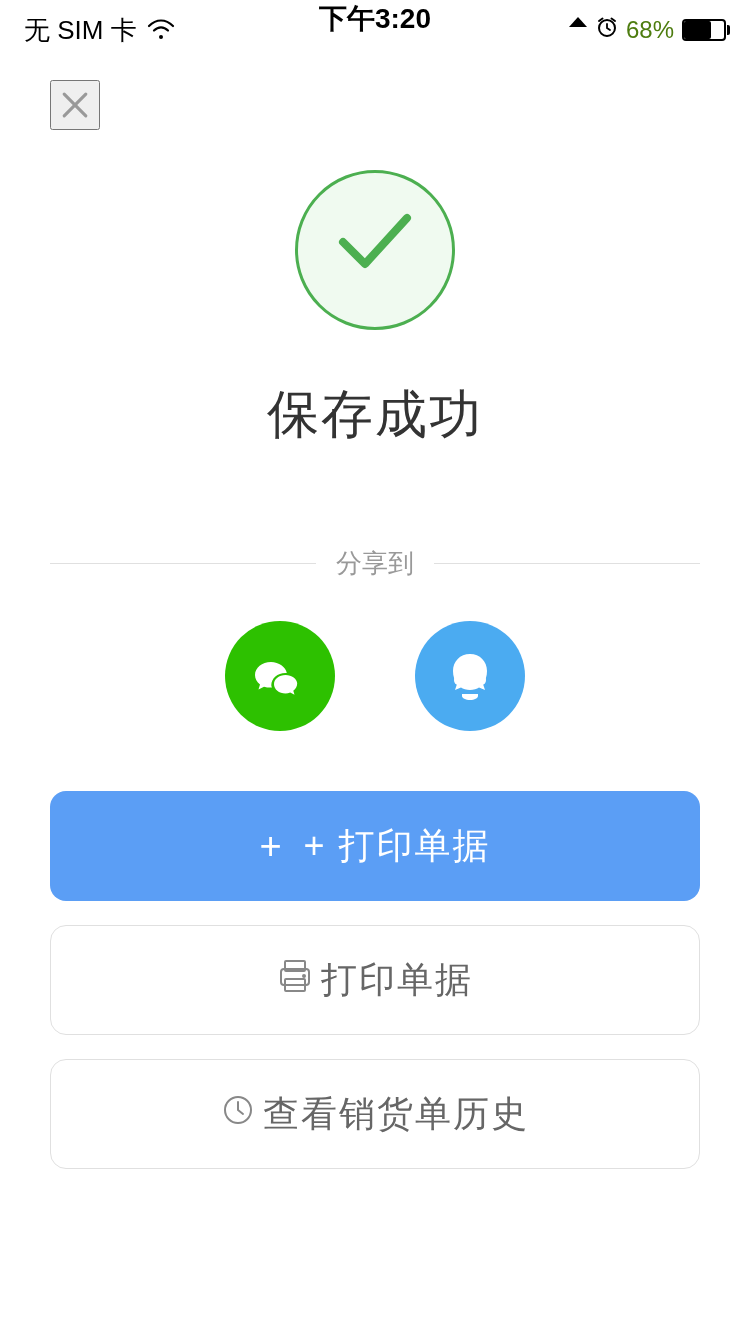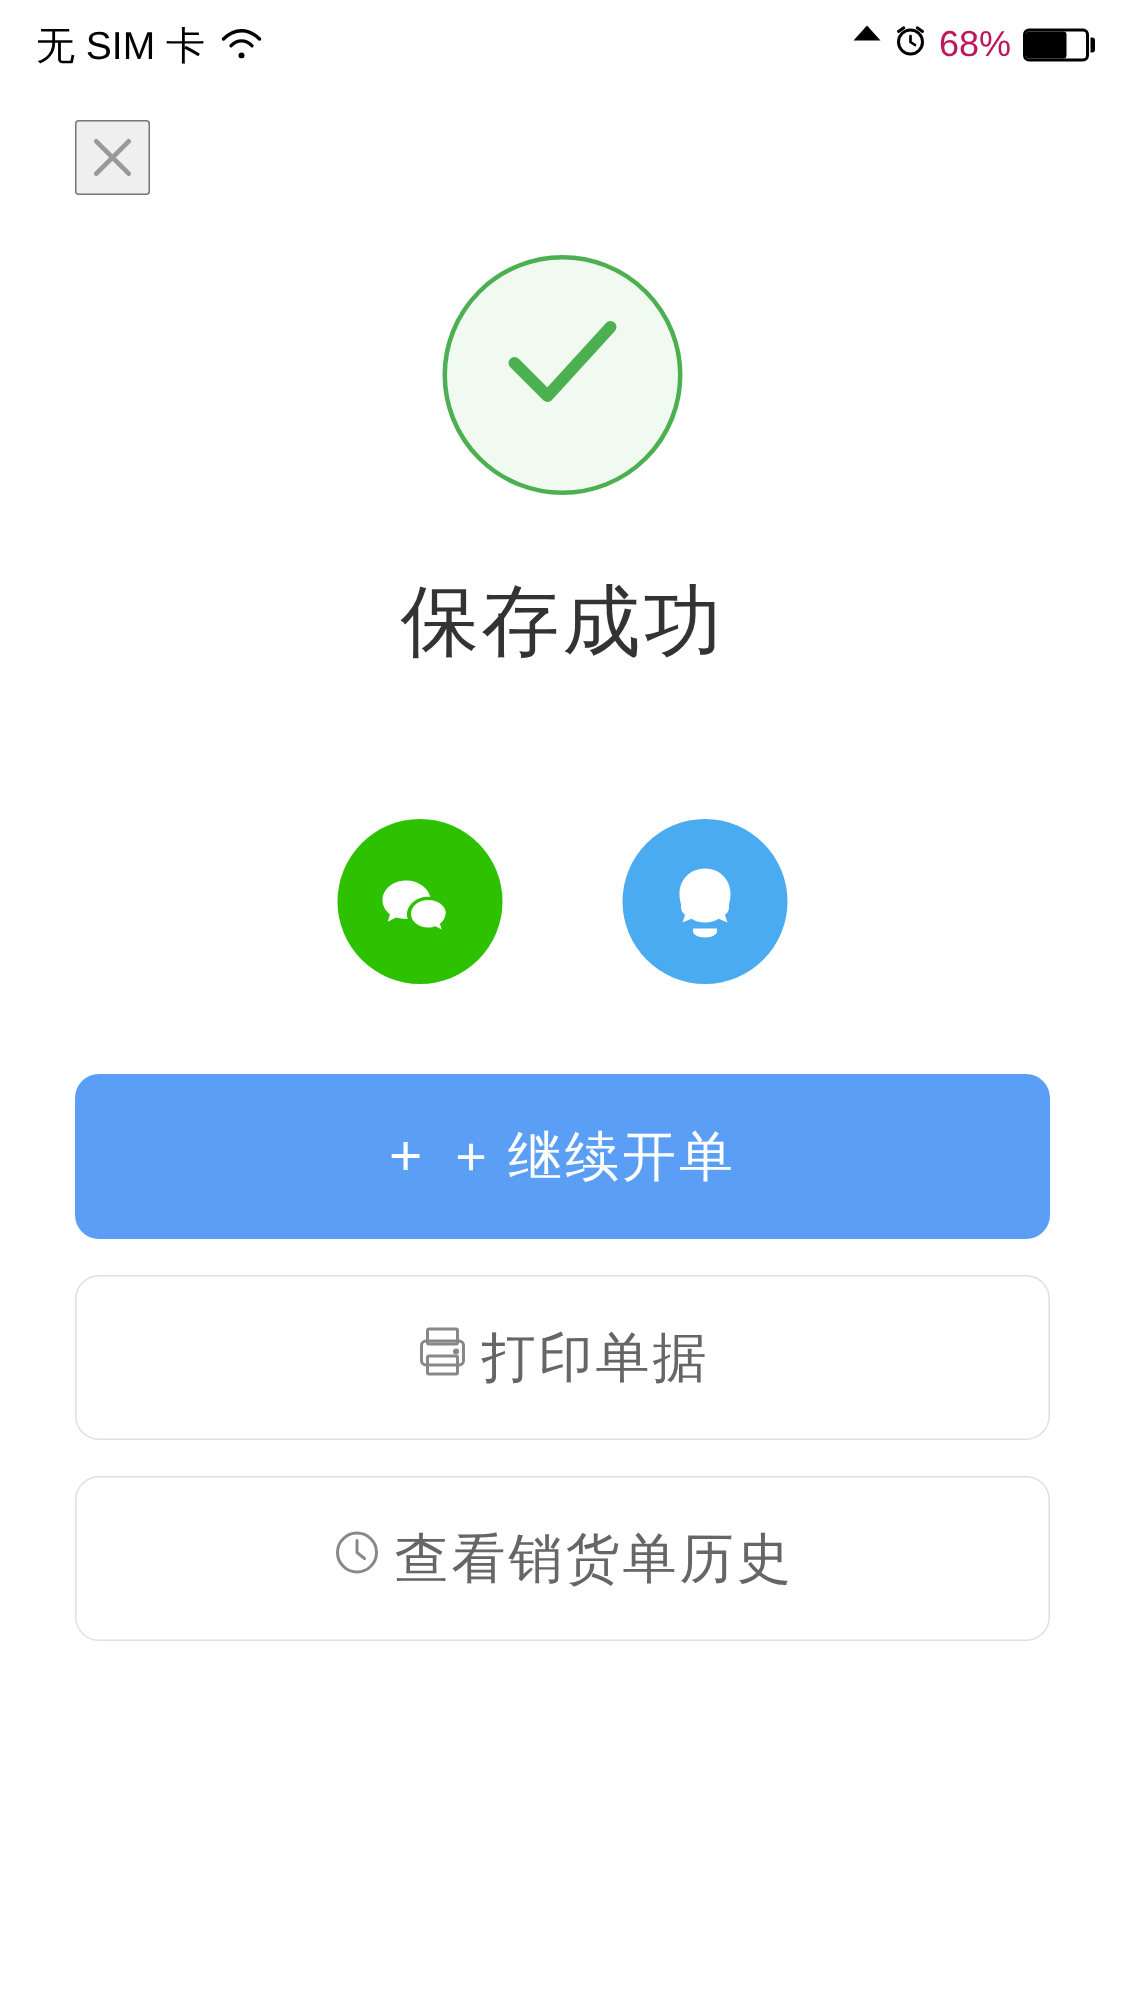--- a/index.html
+++ b/index.html
@@ -44,21 +44,21 @@
       position: absolute;
       left: 50%;
       transform: translateX(-50%);
     }
 
     .status-right {
       display: flex;
       align-items: center;
       gap: 8px;
       font-size: 24px;
-      color: #be185d;
+      color: #4d7c0f;
     }
 
     .battery-icon {
       width: 44px;
       height: 22px;
       border: 2px solid #000;
       border-radius: 4px;
       position: relative;
       display: inline-flex;
       align-items: center;
@@ -238,20 +238,21 @@
     <span>无 SIM 卡</span>
     <span>
       <svg width="28" height="22" viewBox="0 0 28 22" fill="none">
         <path d="M14 18a2 2 0 1 1 0 4 2 2 0 0 1 0-4z" fill="#000"></path>
         <path d="M7 13.5C9 11.5 11.4 10.3 14 10.3s5 1.2 7 3.2" stroke="#000" stroke-width="2.2" fill="none" stroke-linecap="round"></path>
         <path d="M2 9C5.5 5.5 9.5 3.5 14 3.5s8.5 2 12 5.5" stroke="#000" stroke-width="2.2" fill="none" stroke-linecap="round"></path>
       </svg>
     </span>
   </div>
 
+  <div class="status-center">下午3:20</div>
 
   <div class="status-right">
     <span>
       <svg width="20" height="22" viewBox="0 0 20 22" fill="none">
         <path d="M10 1L19 11H1L10 1z" fill="#000"></path>
       </svg>
     </span>
     <span>
       <svg width="22" height="22" viewBox="0 0 22 22" fill="none">
         <circle cx="11" cy="12" r="8" stroke="#000" stroke-width="2" fill="none"></circle>
@@ -279,20 +280,25 @@
     <span class="checkmark">
       <svg width="80" height="70" viewBox="0 0 80 70" fill="none">
         <path d="M8 36L30 58L72 12" stroke="#4CAF50" stroke-width="8" stroke-linecap="round" stroke-linejoin="round" fill="none"></path>
       </svg>
     </span>
   </div>
 
   <div class="success-title">保存成功</div>
 
   <div class="share-section">
+    <div class="share-divider">
+      <div class="divider-line"></div>
+      <span class="share-label">分享到</span>
+      <div class="divider-line"></div>
+    </div>
 
     <div class="share-icons">
 
       <button class="share-icon-btn wechat-btn" title="WeChat">
         <svg width="65" height="65" viewBox="0 0 65 65" fill="none">
           <ellipse cx="25" cy="26" rx="18" ry="14" fill="none" stroke="white" stroke-width="0"></ellipse>
           <path d="M23 18c-9 0-16 5.8-16 13 0 3.8 1.9 7.2 5 9.5l-1.5 5 5.5-2.8c2 .6 4.2.9 6.5.9.5 0 1 0 1.5-.05C23.7 43.1 23.3 42 23.3 41c0-6.7 6.3-12.1 14-12.1.5 0 1 0 1.5.05C37.8 23.2 30.9 18 23 18z" fill="white"></path>
           <path d="M37.5 31c-6.4 0-11.5 4.1-11.5 9.2s5.1 9.2 11.5 9.2c1.7 0 3.3-.3 4.7-.9l4.3 2.2-1.2-3.9c2.4-1.8 3.9-4.5 3.9-7.6C49 35.1 43.9 31 37.5 31z" fill="white"></path>
         </svg>
       </button>
@@ -305,21 +311,21 @@
           <ellipse cx="42" cy="34" rx="4" ry="5" fill="white"></ellipse>
         </svg>
       </button>
     </div>
   </div>
 
   <div class="action-buttons">
 
     <button class="btn-primary">
       <span style="font-size:38px; font-weight:300;">+</span>
-      <span style="padding-left:4px;">+ 继续开单</span>
+      <span style="padding-left:4px;">+ 打印单据</span>
     </button>
 
     <button class="btn-secondary">
       <span>
         <svg width="36" height="34" viewBox="0 0 36 34" fill="none">
           <rect x="4" y="10" width="28" height="16" rx="3" stroke="#888" stroke-width="2" fill="none"></rect>
           <rect x="8" y="2" width="20" height="10" rx="1" stroke="#888" stroke-width="2" fill="none"></rect>
           <rect x="8" y="20" width="20" height="12" rx="1" stroke="#888" stroke-width="2" fill="none"></rect>
           <circle cx="27" cy="17" r="2" fill="#888"></circle>
         </svg>

